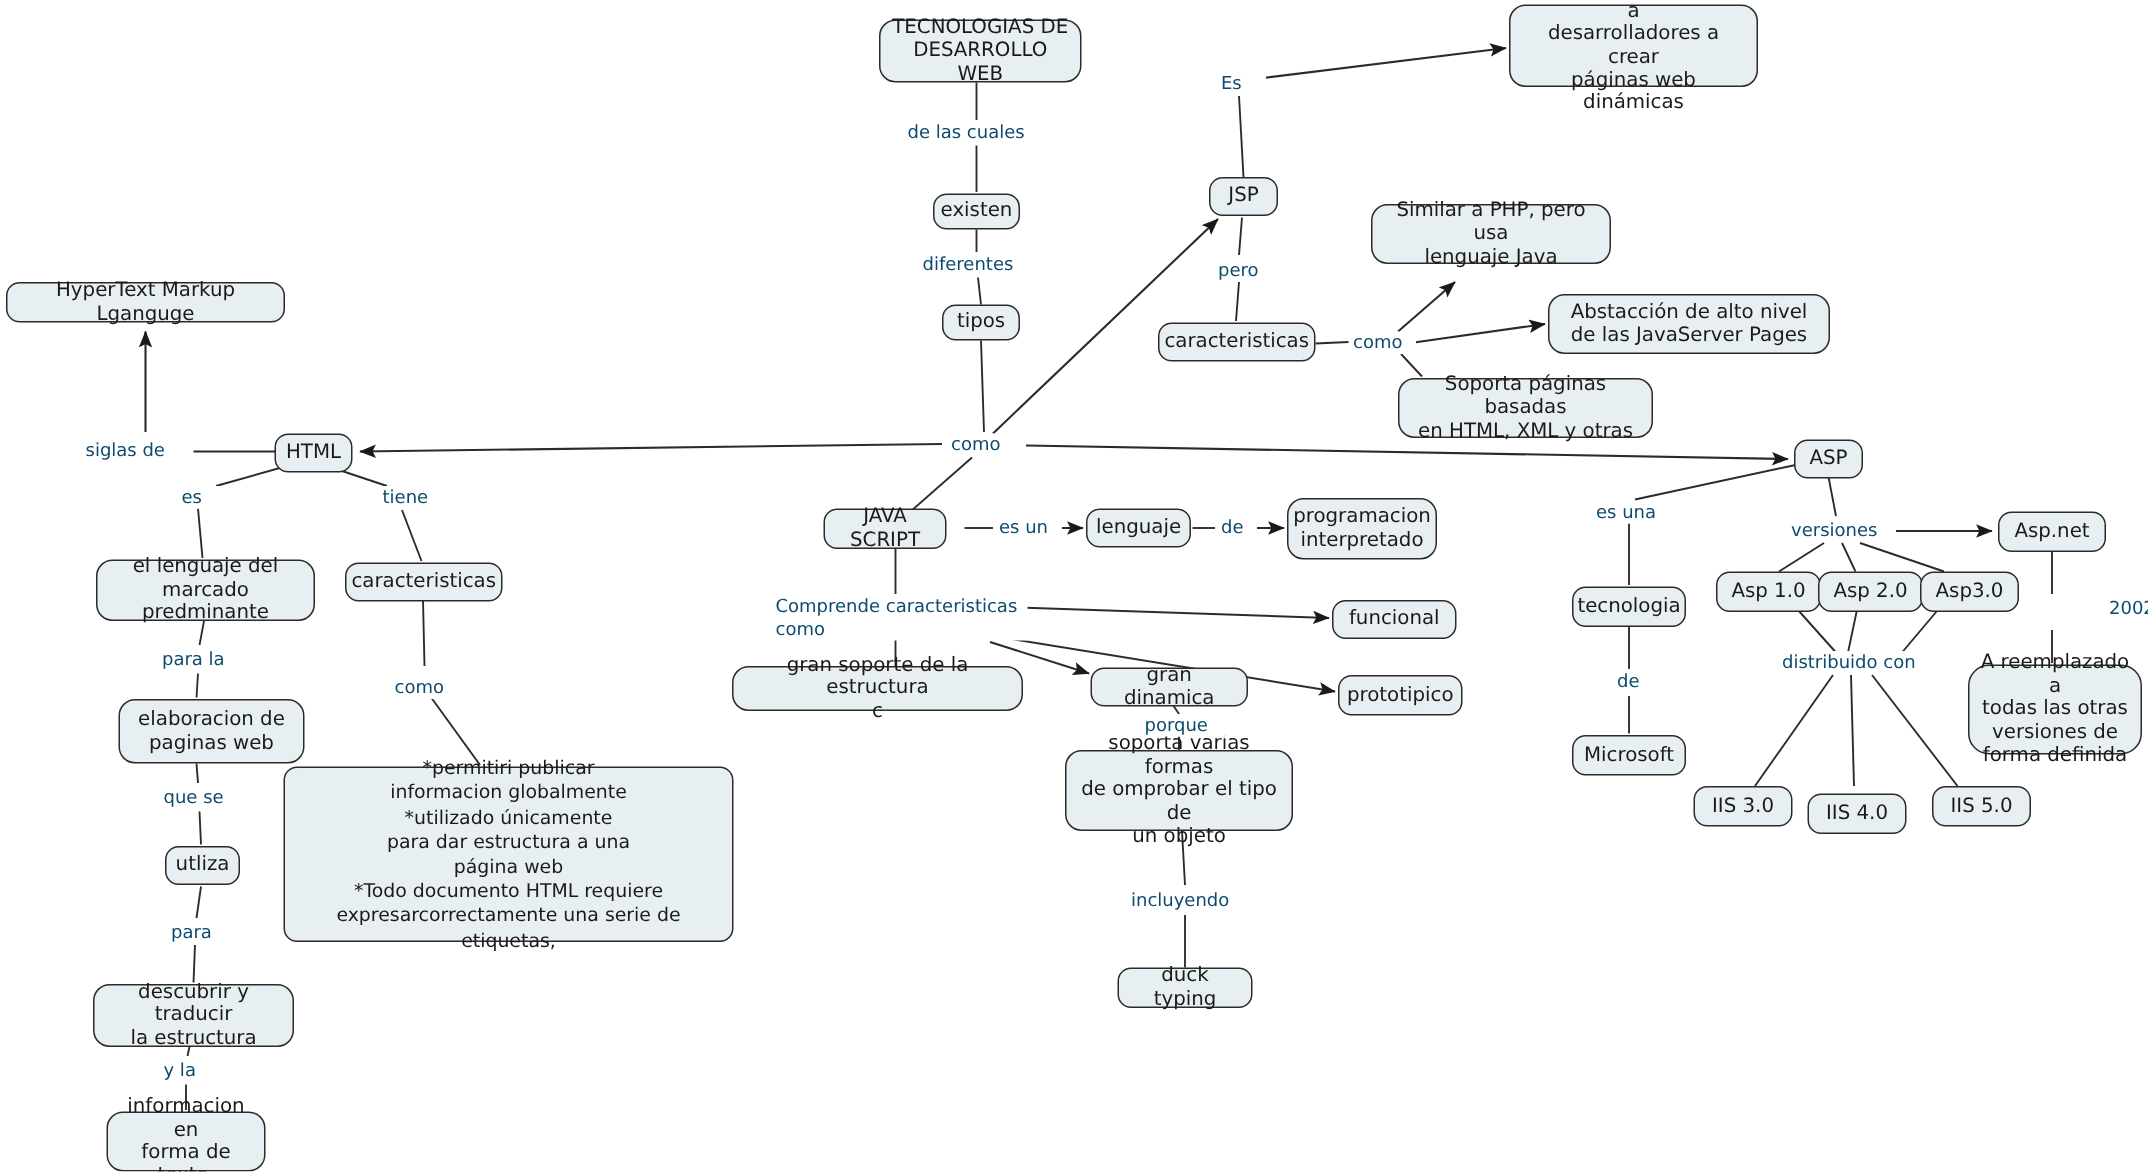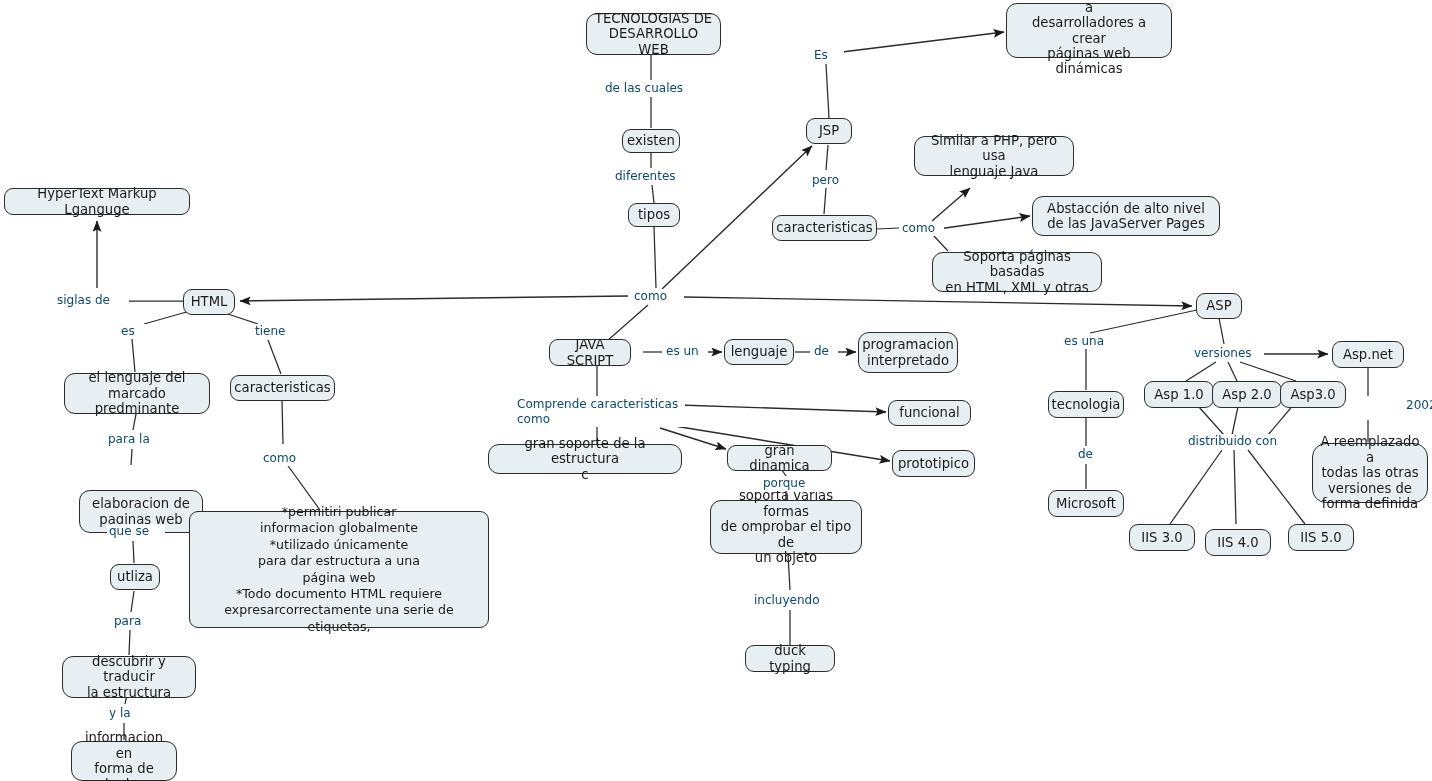--- a/index.html
+++ b/index.html
@@ -168,21 +168,21 @@
 lenguaje Java</div>
   <div class="node" style="left:1032px;top:196px;width:188px;height:40px;">Abstacción de alto nivel
 de las JavaServer Pages</div>
   <div class="node" style="left:932px;top:252px;width:170px;height:40px;">Soporta páginas basadas
 en HTML, XML y otras</div>
 
   <div class="node pill" style="left:4px;top:188px;width:186px;height:27px;">HyperText Markup Lganguge</div>
   <div class="node pill" style="left:183px;top:289px;width:52px;height:26px;">HTML</div>
   <div class="node" style="left:64px;top:373px;width:146px;height:41px;">el lenguaje del
 marcado predminante</div>
-  <div class="node" style="left:79px;top:466px;width:124px;height:43px;margin-top:24px;">elaboracion de
+  <div class="node" style="left:79px;top:466px;width:124px;height:43px;">elaboracion de
 paginas web</div>
   <div class="node pill" style="left:110px;top:564px;width:50px;height:26px;">utliza</div>
   <div class="node" style="left:62px;top:656px;width:134px;height:42px;">descubrir y traducir
 la estructura</div>
   <div class="node" style="left:71px;top:741px;width:106px;height:40px;">informacion en
 forma de texto.</div>
   <div class="node pill" style="left:230px;top:375px;width:105px;height:26px;">caracteristicas</div>
   <div class="node big" style="left:189px;top:511px;width:300px;height:117px;font-size:12.6px;line-height:16.4px;">*permitiri publicar
 informacion globalmente
 *utilizado únicamente

